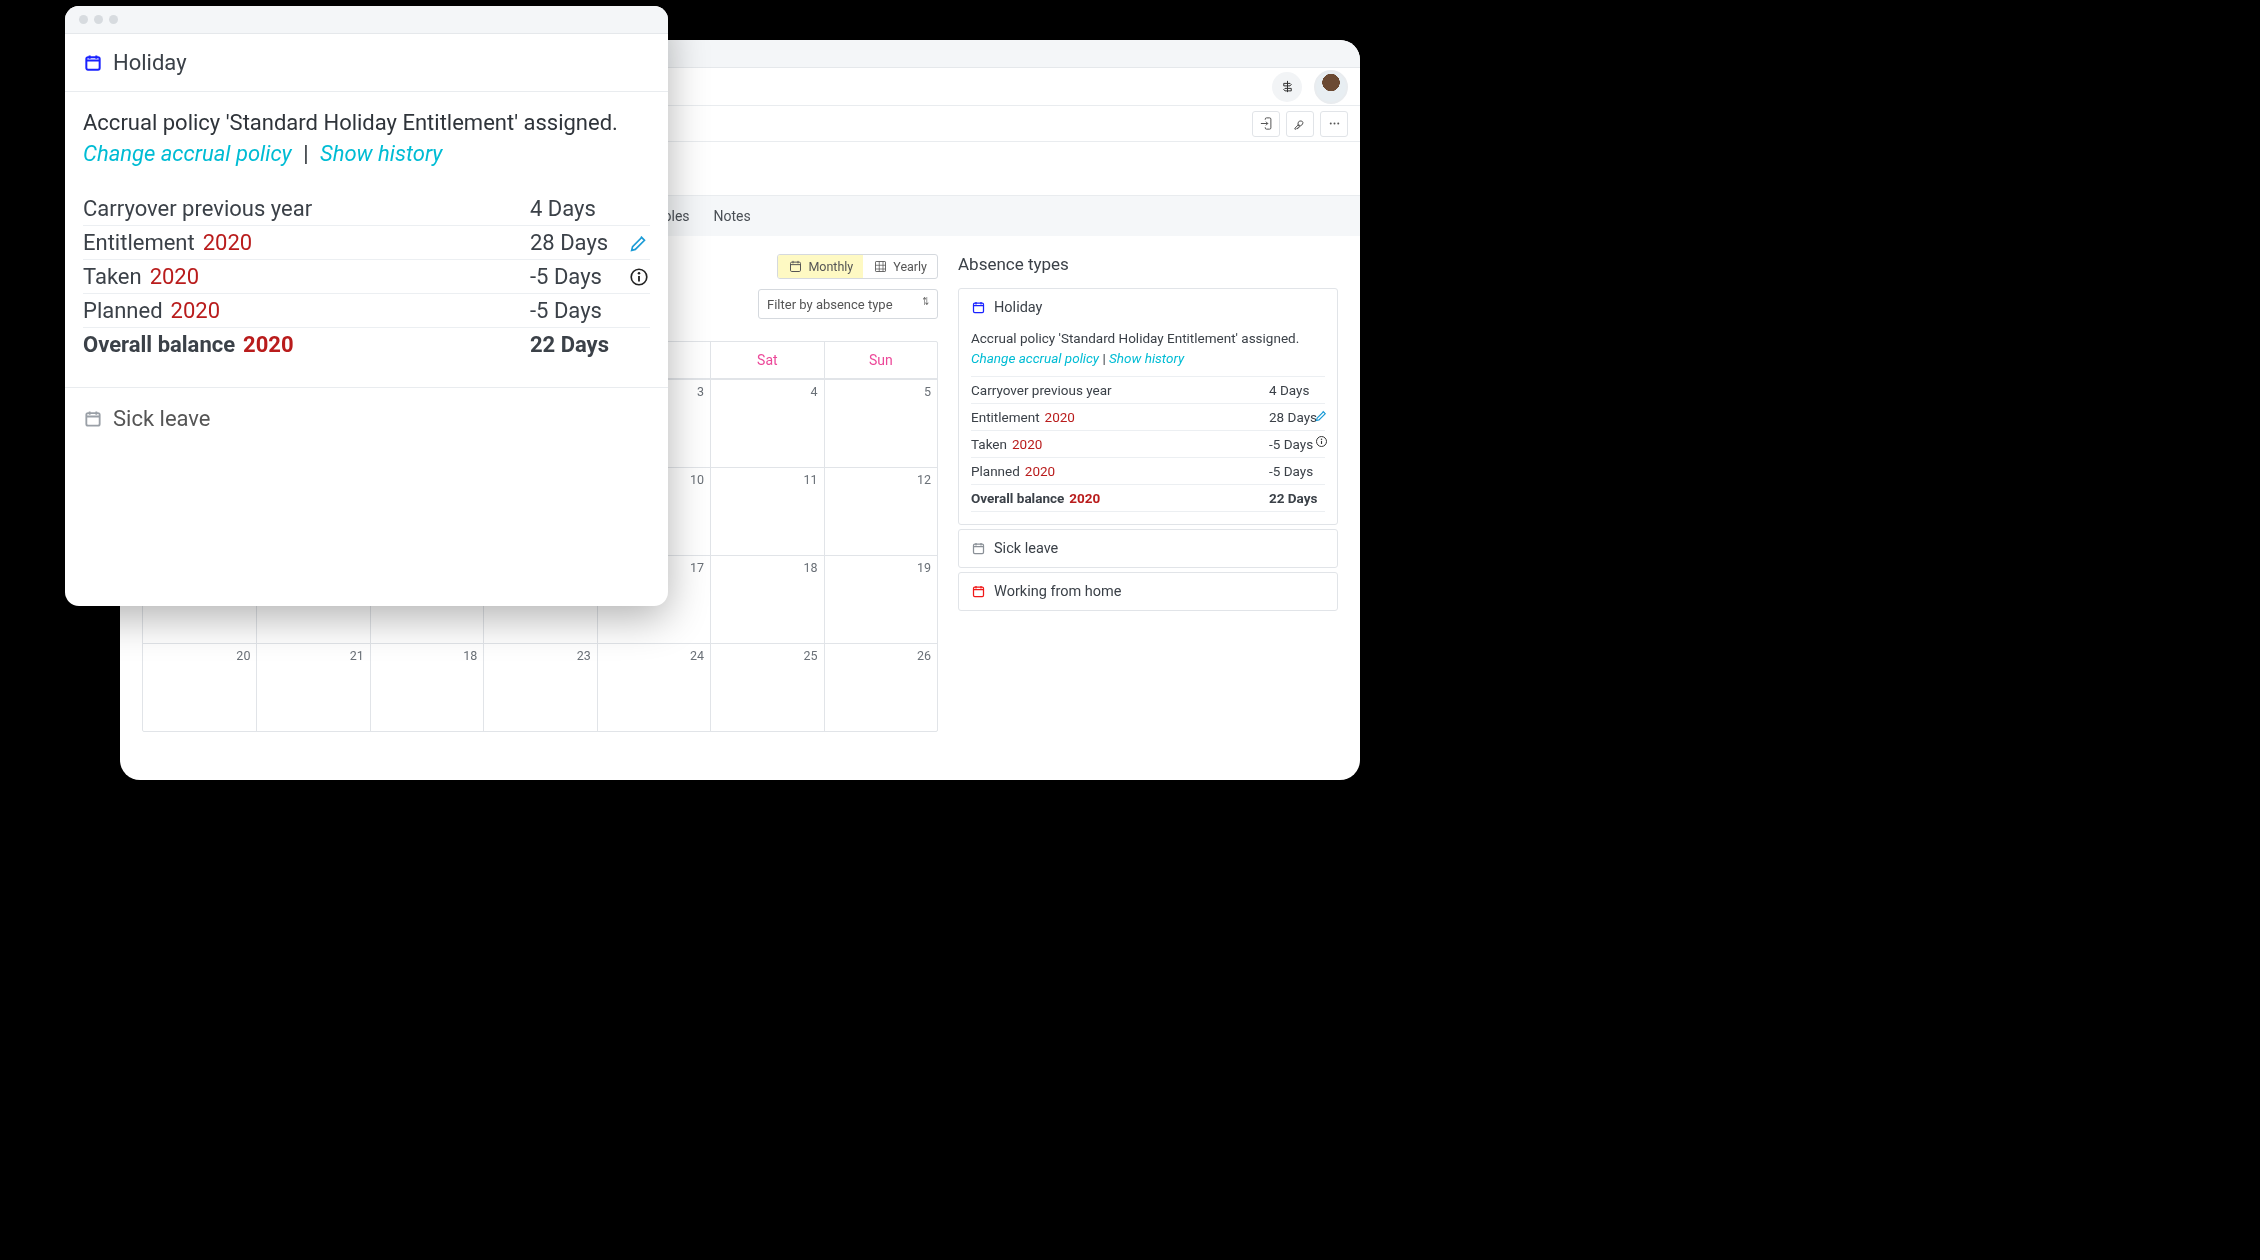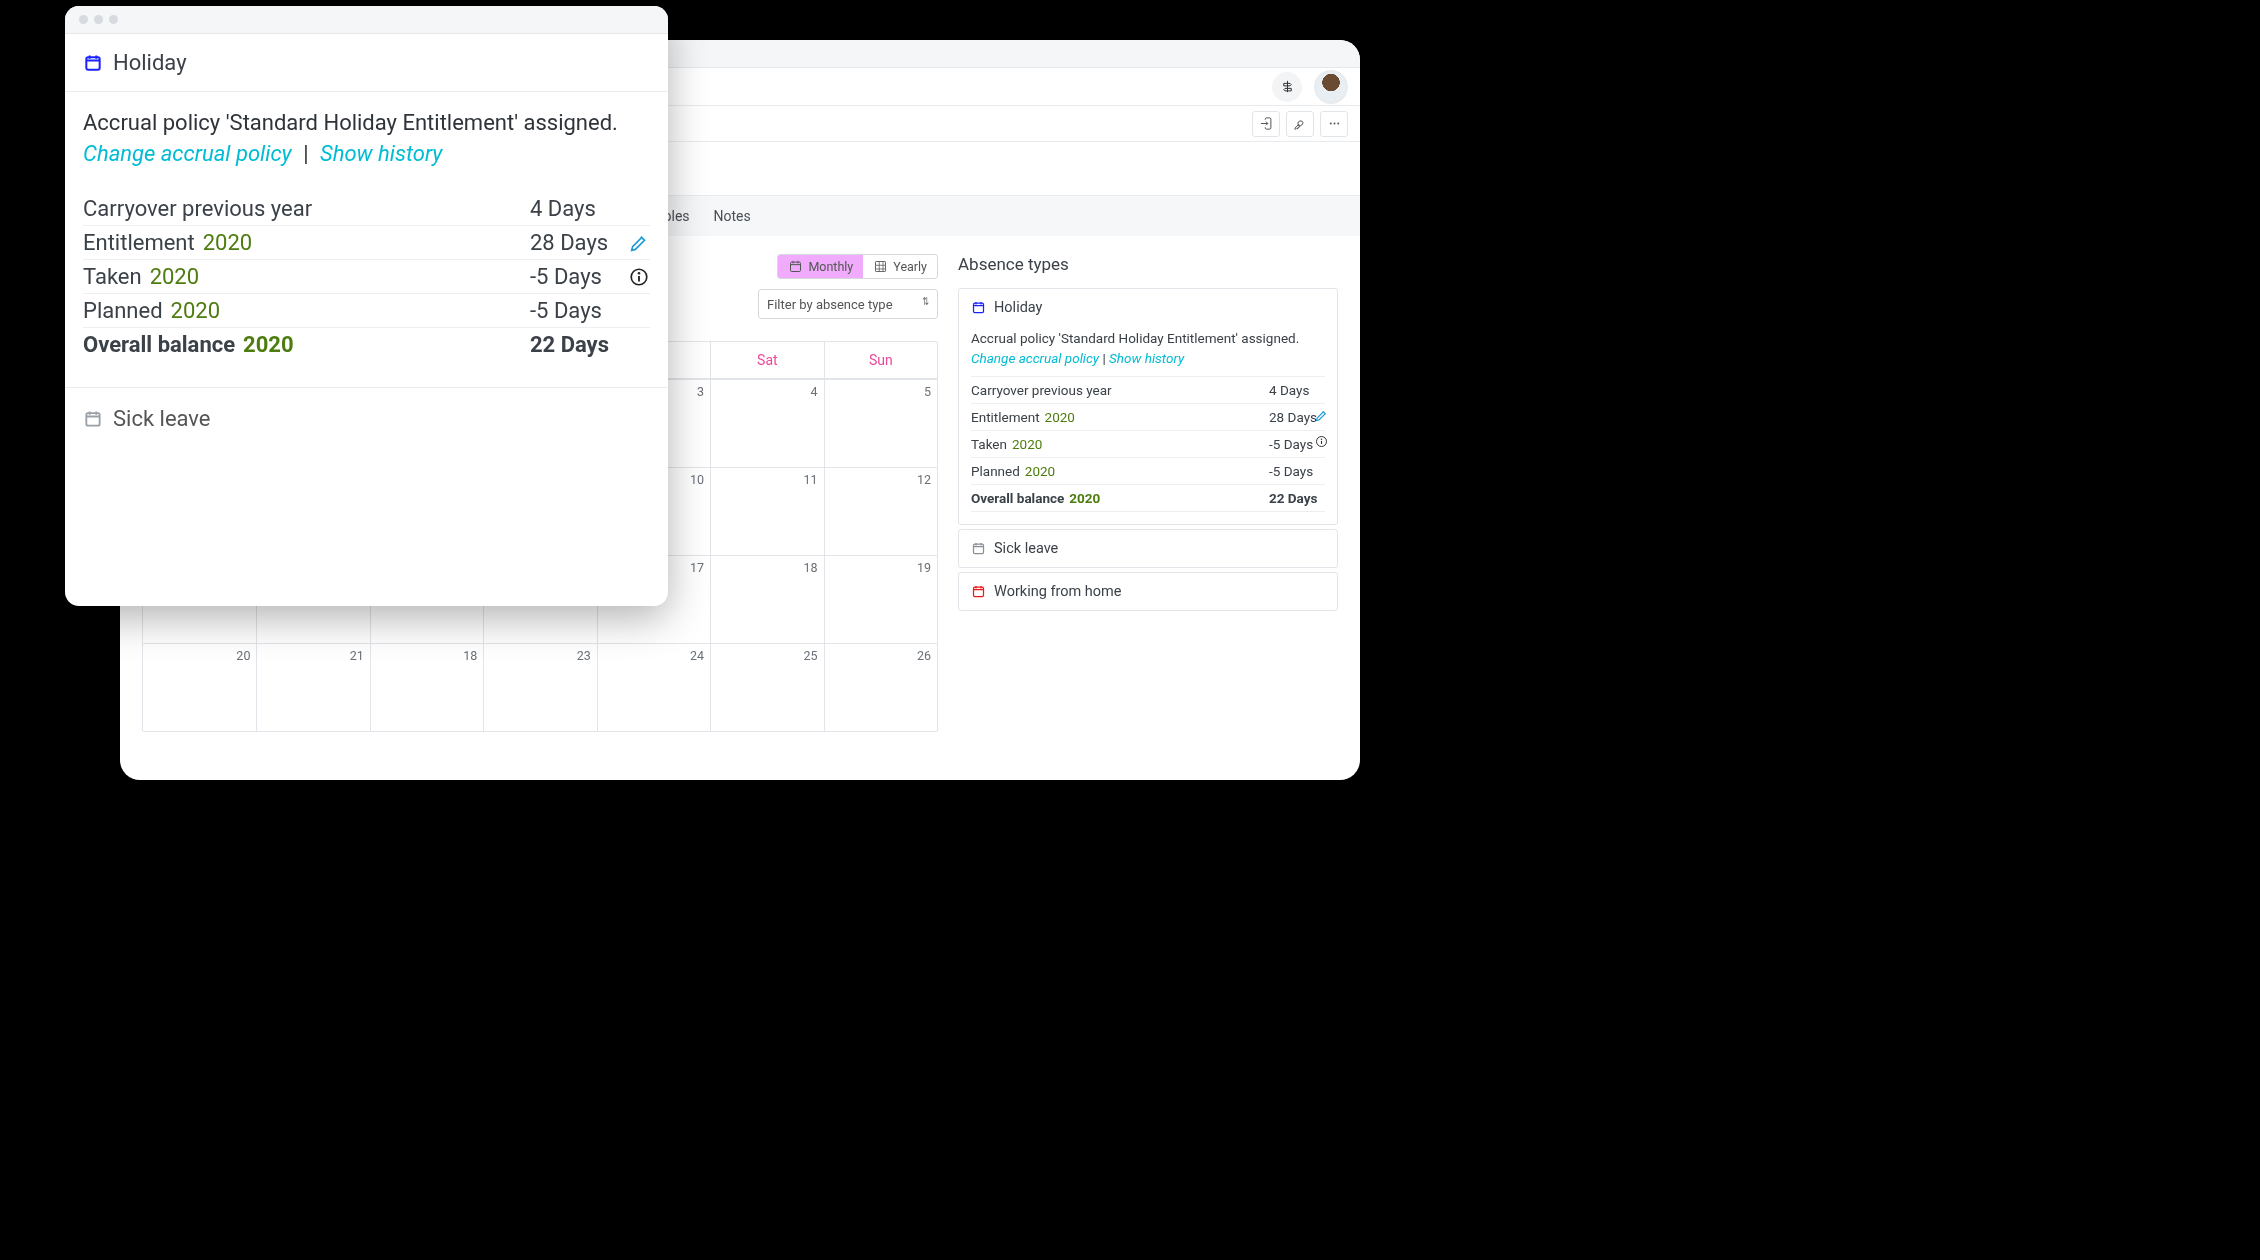--- a/index.html
+++ b/index.html
@@ -70,21 +70,21 @@
     display: flex; align-items: flex-start;
     padding: 18px 22px 0 22px; gap: 20px;
     height: calc(100% - 28px - 38px - 36px - 54px - 40px);
   }
   .cal-col { flex: 1 1 auto; }
   .side-col { flex: 0 0 380px; }
 
   .view-switch { display: flex; justify-content: flex-end; align-items: center; margin-bottom: 10px; }
   .seg { display: inline-flex; border: 1px solid #d5d9de; border-radius: 3px; overflow: hidden; font-size: 12.5px; color: #555; }
   .seg > div { padding: 4px 10px; display: flex; align-items: center; gap: 5px; cursor: pointer; }
-  .seg > div.active { background: #f0abfc; }
+  .seg > div.active { background: #fef9c3; }
 
   .filter {
     margin-left: auto; width: 180px; margin-bottom: 10px; border-radius: 7px;
   }
   .filter select {
     width: 100%; height: 30px; border: 1px solid #d5d9de; border-radius: 3px;
     font-size: 13px; color: #555; padding: 0 8px; background: #fff;
     appearance: none; -webkit-appearance: none;
   }
   .filter { position: relative; }
@@ -118,21 +118,21 @@
   .card-body { padding: 0 12px 12px 12px; font-size: 13.5px; color:#3b4148; }
   .link { color:#00bcd4; cursor:pointer;font-style:italic; }
   .policy-line { margin: 4px 0 4px 0; }
   .stats { margin-top: 10px; }
   .stat-row {
     display:flex; align-items:center; justify-content:space-between;
     border-bottom:1px solid #eceff2; padding: 5px 0; position:relative;
   }
   .stat-row:first-child { border-top:1px solid #eceff2; }
   .stat-left { display:flex; gap:5px; }
-  .muted { color:#4d7c0f; }
+  .muted { color:#b91c1c; }
   .stat-val { color:#3b4148; min-width:56px; text-align:left; }
   .bold .stat-left, .bold .stat-val { font-weight:700; }
   .row-icon { position:absolute; right:-4px; top:4px; color:#4a4f55; font-size:13px;}
   .row-icon.info { font-size:15px; top:3px; }
   .row-icon.pencil { color:#1a9bd6; }
   .row-icon svg { display:block; }
   
   .ico { display:inline-flex; }
   .ico svg { width:15px; height:15px; }
 

